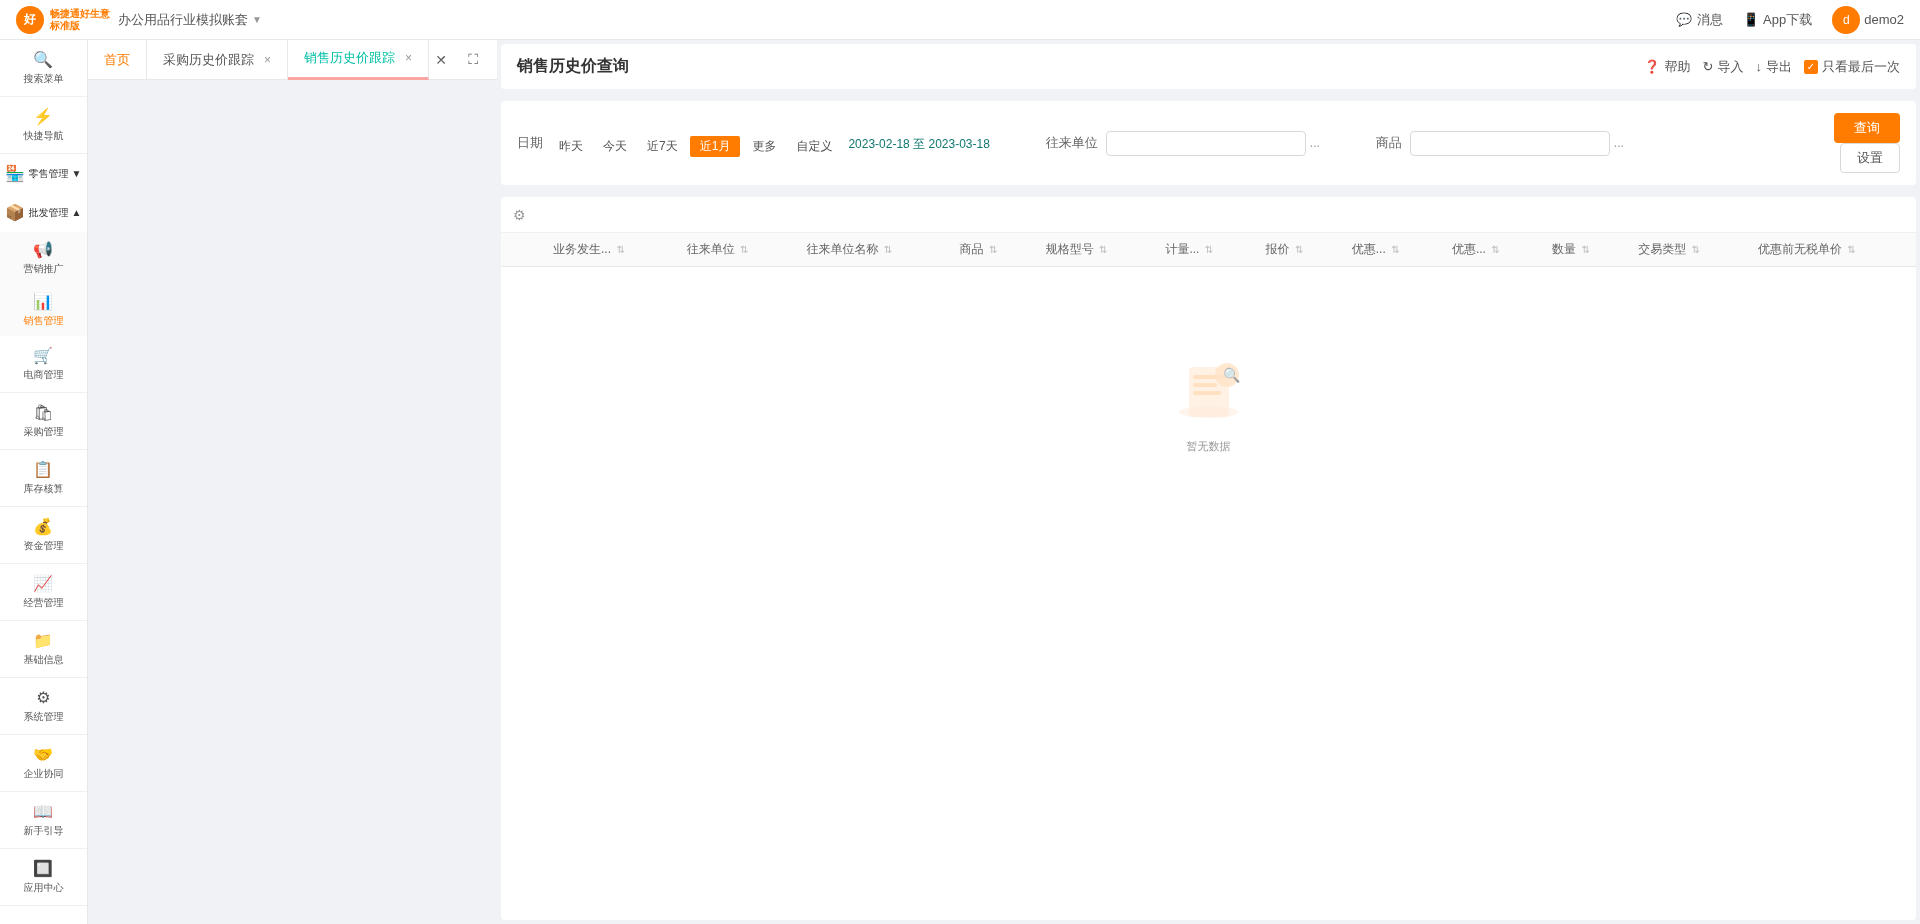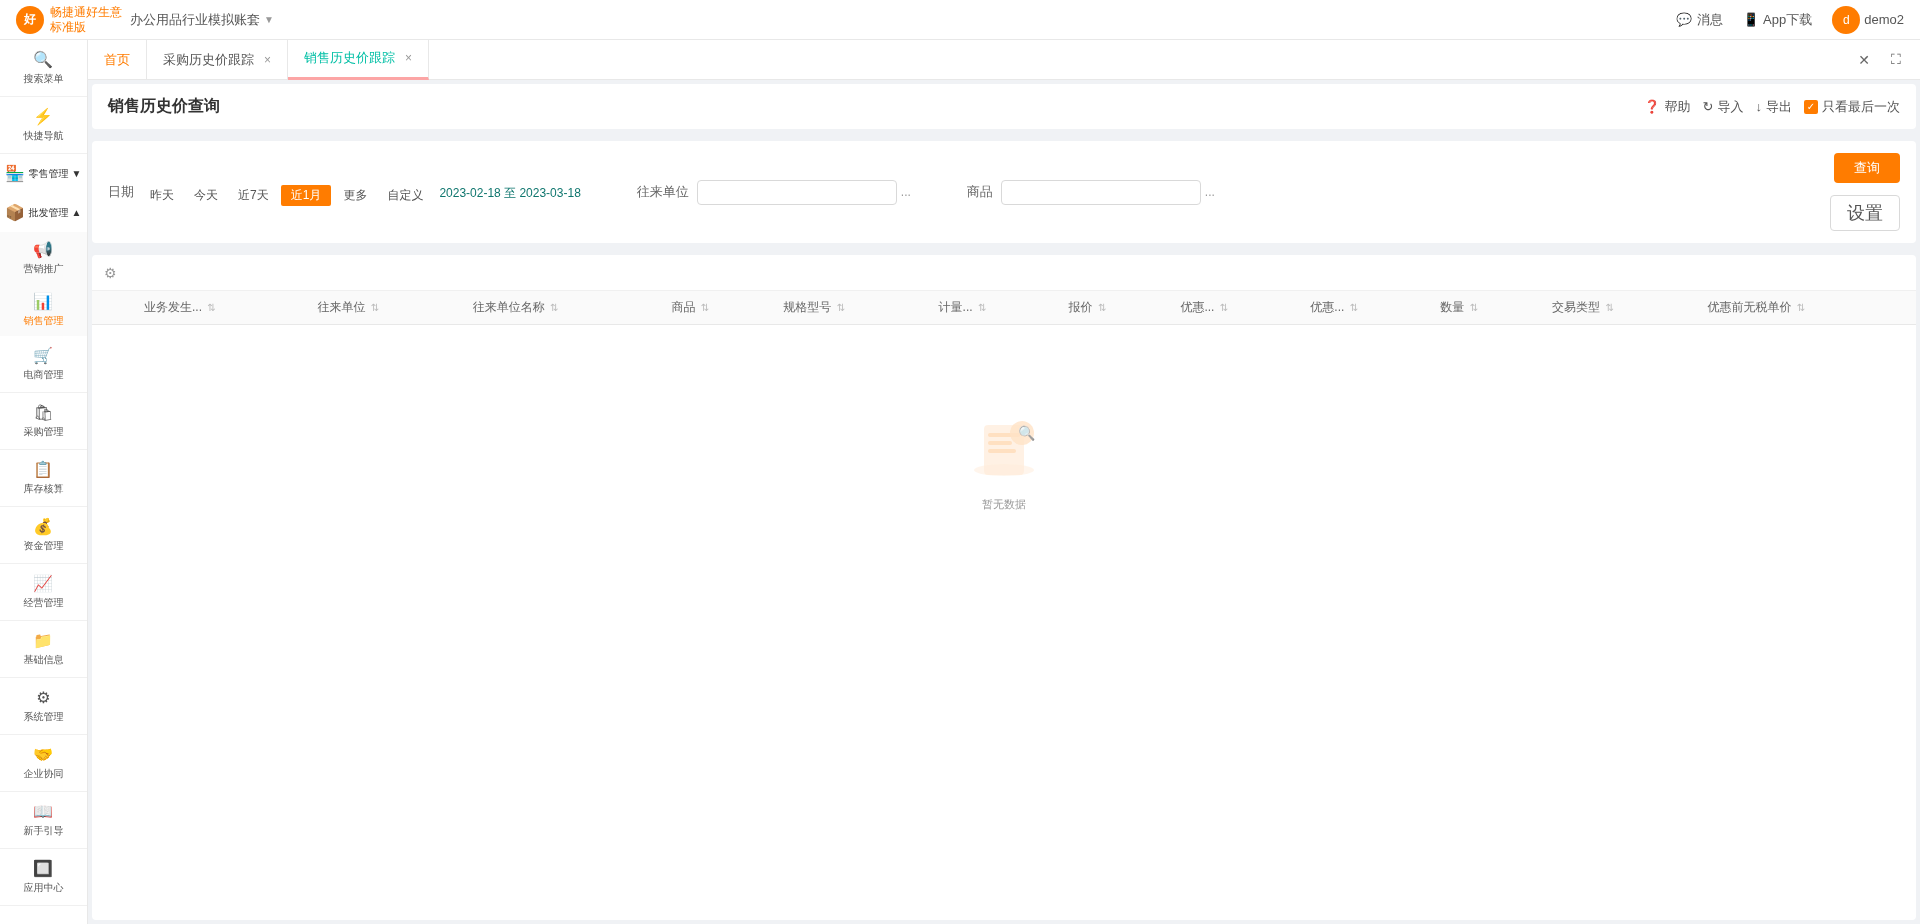--- a/index.html
+++ b/index.html
@@ -12,40 +12,40 @@
       border-bottom: 1px solid #e8e8e8;
       display: flex;
       align-items: center;
       padding: 0 16px;
       justify-content: space-between;
       flex-shrink: 0;
     }
     .top-bar-left { display: flex; align-items: center; gap: 8px; }
     .logo-area { display: flex; align-items: center; gap: 6px; }
     .logo-icon { width: 28px; height: 28px; background: #ff7c00; border-radius: 50%; display: flex; align-items: center; justify-content: center; color: white; font-size: 12px; font-weight: bold; }
-    .logo-text { font-size: 12px; color: #ff7c00; line-height: 1.2; }
+    .logo-text { font-size: 10px; color: #ff7c00; line-height: 1.2; font-weight: bold; }
     .app-selector { display: flex; align-items: center; gap: 4px; color: #555; font-size: 13px; cursor: pointer; }
     .app-selector-arrow { color: #999; font-size: 10px; }
     .top-bar-right { display: flex; align-items: center; gap: 20px; }
     .top-bar-right-item { display: flex; align-items: center; gap: 4px; color: #555; font-size: 13px; cursor: pointer; }
     .avatar { width: 28px; height: 28px; border-radius: 50%; background: #ff7c00; display: flex; align-items: center; justify-content: center; color: white; font-size: 12px; }
 
     
     .main-layout { display: flex; flex: 1; overflow: hidden; }
 
     
     .sidebar { width: 88px; background: #fff; border-right: 1px solid #e8e8e8; display: flex; flex-direction: column; overflow-y: auto; flex-shrink: 0; }
     .sidebar-item { padding: 10px 4px; text-align: center; cursor: pointer; color: #555; font-size: 12px; border-bottom: 1px solid #f0f0f0; display: flex; flex-direction: column; align-items: center; gap: 3px; }
     .sidebar-item-icon { font-size: 16px; }
     .sidebar-item-label { font-size: 10px; white-space: nowrap; }
     .sidebar-section-header { display: flex; align-items: center; justify-content: center; gap: 3px; padding: 10px 4px; cursor: pointer; color: #333; font-size: 12px; }
     .sidebar-section-header .arrow { font-size: 10px; }
 
     
-    .content-area { flex: 1; display: flex; flex-direction: column; overflow: hidden; background: #f0f2f5; }
+    .content-area { flex: 1; display: flex; flex-direction: row; overflow: hidden; background: #f0f2f5; }
 
     
     .tab-bar { height: 40px; background: #fff; display: flex; align-items: center; border-bottom: 1px solid #e8e8e8; flex-shrink: 0; }
     .tab-item { height: 40px; padding: 0 16px; display: flex; align-items: center; gap: 6px; cursor: pointer; font-size: 13px; color: #555; border-right: 1px solid #e8e8e8; white-space: nowrap; }
     .tab-item.home { color: #ff7c00; font-weight: 500; }
     .tab-item.active { background: #fff; color: #333; border-bottom: 2px solid transparent; }
     .tab-close { font-size: 12px; color: #999; cursor: pointer; margin-left: 4px; }
     .tab-bar-right { margin-left: auto; display: flex; align-items: center; gap: 8px; padding-right: 12px; }
     .tab-bar-btn { width: 24px; height: 24px; display: flex; align-items: center; justify-content: center; cursor: pointer; color: #666; font-size: 14px; }
 
@@ -66,22 +66,22 @@
     .filter-item { display: flex; align-items: center; gap: 8px; }
     .filter-label { color: #666; font-size: 13px; white-space: nowrap; }
     .date-btns { display: flex; align-items: center; gap: 4px; }
     .date-btn { padding: 2px 8px; font-size: 12px; cursor: pointer; color: #555; border-radius: 3px; margin-top: 6px; }
     .date-btn.active { background: #ff7c00; color: white; border-radius: 2px; padding: 2px 10px; }
     .date-range { font-size: 12px; color: #0f766e; margin-top: 2px; }
     .filter-input-wrap { display: flex; align-items: center; }
     .filter-input { border: 1px solid #d9d9d9; border-radius: 4px; padding: 4px 8px; font-size: 13px; color: #333; width: 240px; outline: none; }
     .filter-dots { color: #999; font-size: 12px; margin-left: 4px; cursor: pointer; }
     .query-btn { background: #ff7c00; color: white; border: none; padding: 6px 20px; border-radius: 4px; font-size: 13px; cursor: pointer; }
-    .settings-btn { background: white; color: #555; border: 1px solid #d9d9d9; padding: 5px 16px; border-radius: 4px; font-size: 18px; cursor: pointer; }
-    .filter-right { margin-left: auto; display: flex; flex-direction: column; gap: 12px; align-items: flex-end; }
+    .settings-btn { background: white; color: #555; border: 1px solid #d9d9d9; padding: 5px 16px; border-radius: 4px; font-size: 13px; cursor: pointer; }
+    .filter-right { margin-left: auto; display: flex; flex-direction: column; gap: 0; align-items: flex-end; }
 
     
     .table-wrap { background: #fff; border-radius: 4px; overflow: hidden; flex: 1; }
     .table-toolbar { height: 36px; padding: 0 12px; display: flex; align-items: center; border-bottom: 1px solid #f0f0f0; }
     .gear-icon { color: #999; font-size: 14px; cursor: pointer; }
     table { width: 100%; border-collapse: collapse; }
     table th { background: #fafafa; padding: 8px 12px; text-align: left; font-weight: 500; font-size: 12px; color: #666; border-bottom: 1px solid #e8e8e8; white-space: nowrap; cursor: pointer; }
     table th .sort-icon { font-size: 10px; color: #bbb; margin-left: 2px; }
     table td { padding: 8px 12px; font-size: 13px; color: #333; border-bottom: 1px solid #f0f0f0; }
 

